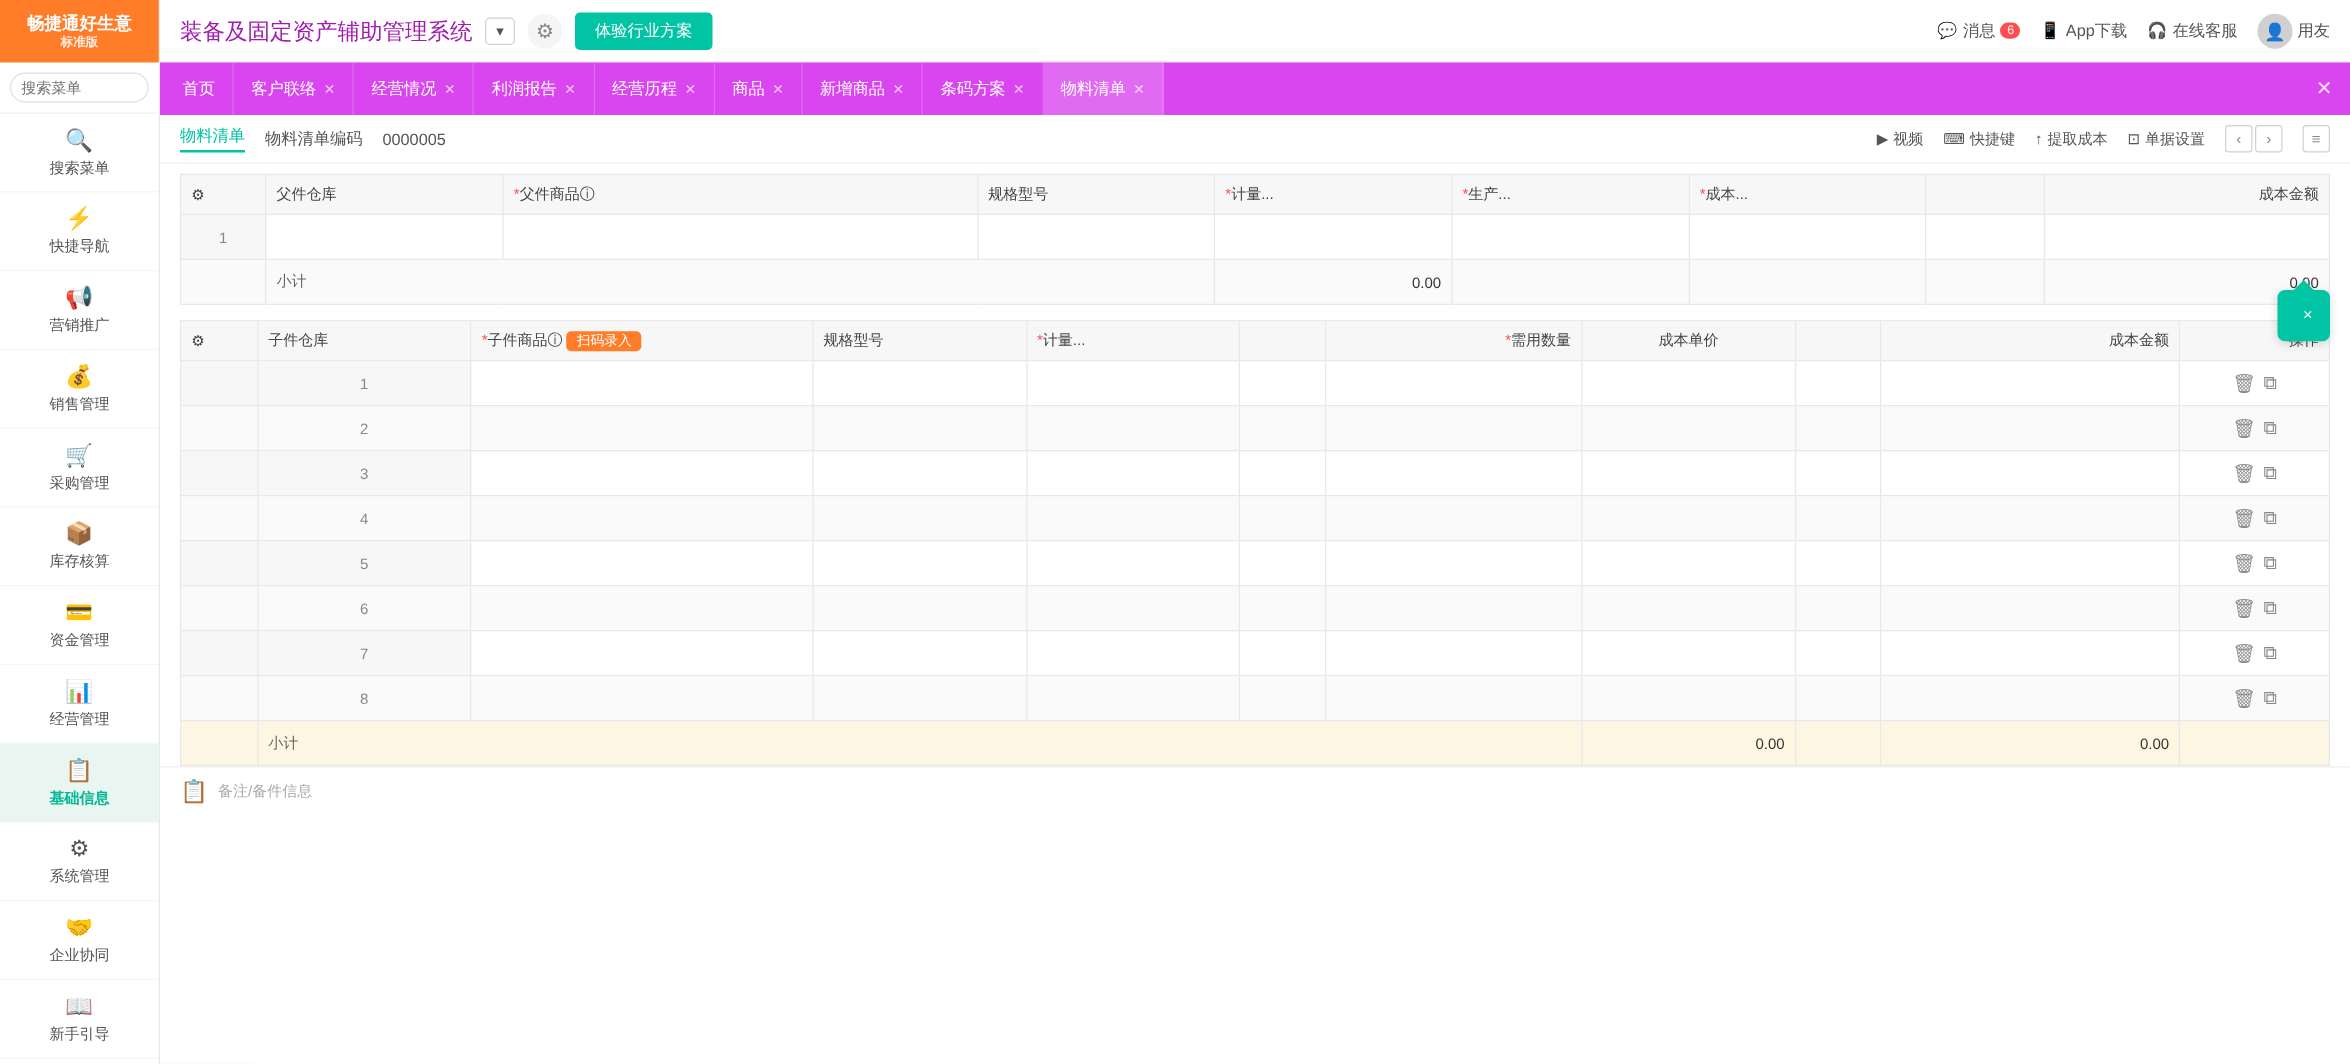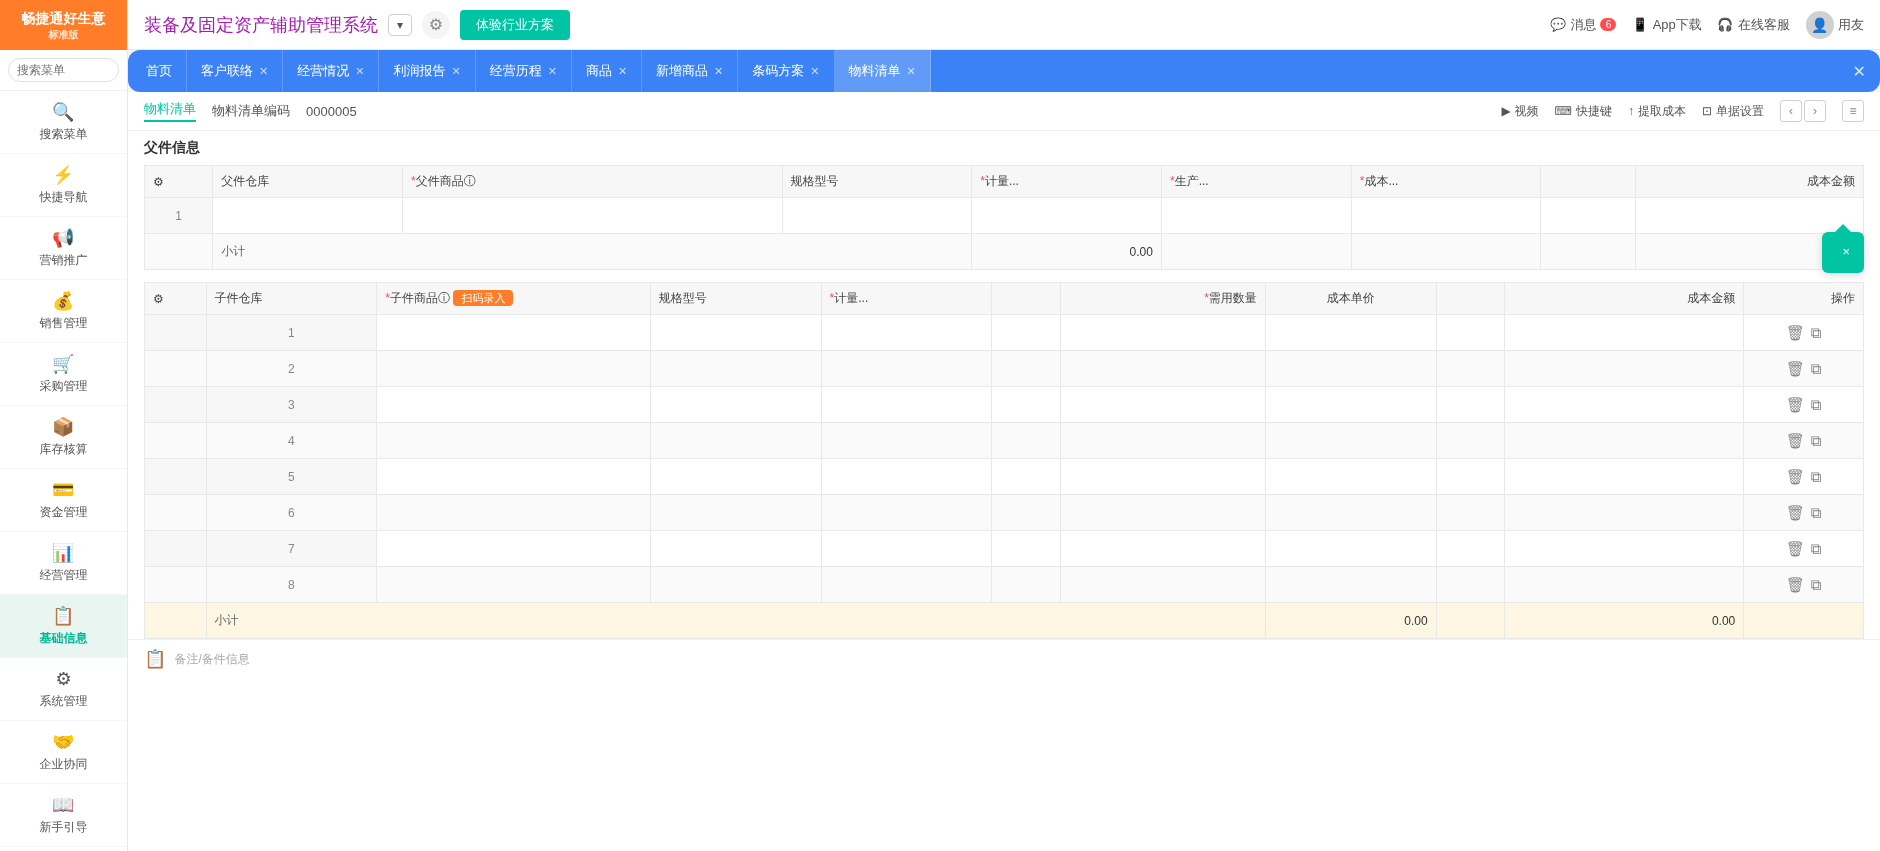--- a/index.html
+++ b/index.html
@@ -140,28 +140,27 @@
       width: 28px; height: 28px;
       border-radius: 50%;
       background: #d0d0d0;
       display: flex; align-items: center; justify-content: center;
       font-size: 14px;
       color: #888;
     }
 
     
     .nav-tabs {
-      background: #3b82f6;
+      background: #d946ef;
       display: flex;
       align-items: center;
       height: 42px;
       padding: 0 4px;
       overflow-x: auto;
       flex-shrink: 0;
-      border-radius: 12px;
     }
     .nav-tab {
       display: flex;
       align-items: center;
       padding: 0 14px;
       height: 100%;
       color: #fff;
       cursor: pointer;
       font-size: 13px;
       white-space: nowrap;
@@ -517,21 +516,20 @@
         </div>
         <div class="nav-arrows">
           <div class="nav-arrow">‹</div>
           <div class="nav-arrow">›</div>
         </div>
         <div class="nav-arrow">≡</div>
       </div>
     </div>
 
     <div class="section">
-      <div class="section-title">父件信息</div>
       <table class="data-table">
         <thead>
           <tr>
             <th class="settings-col">⚙</th>
             <th style="width:100px">父件仓库</th>
             <th style="width:200px"><span class="required">*</span>父件商品ⓘ</th>
             <th style="width:100px">规格型号</th>
             <th style="width:100px"><span class="required">*</span>计量...</th>
             <th style="width:100px"><span class="required">*</span>生产...</th>
             <th style="width:100px"><span class="required">*</span>成本...</th>

